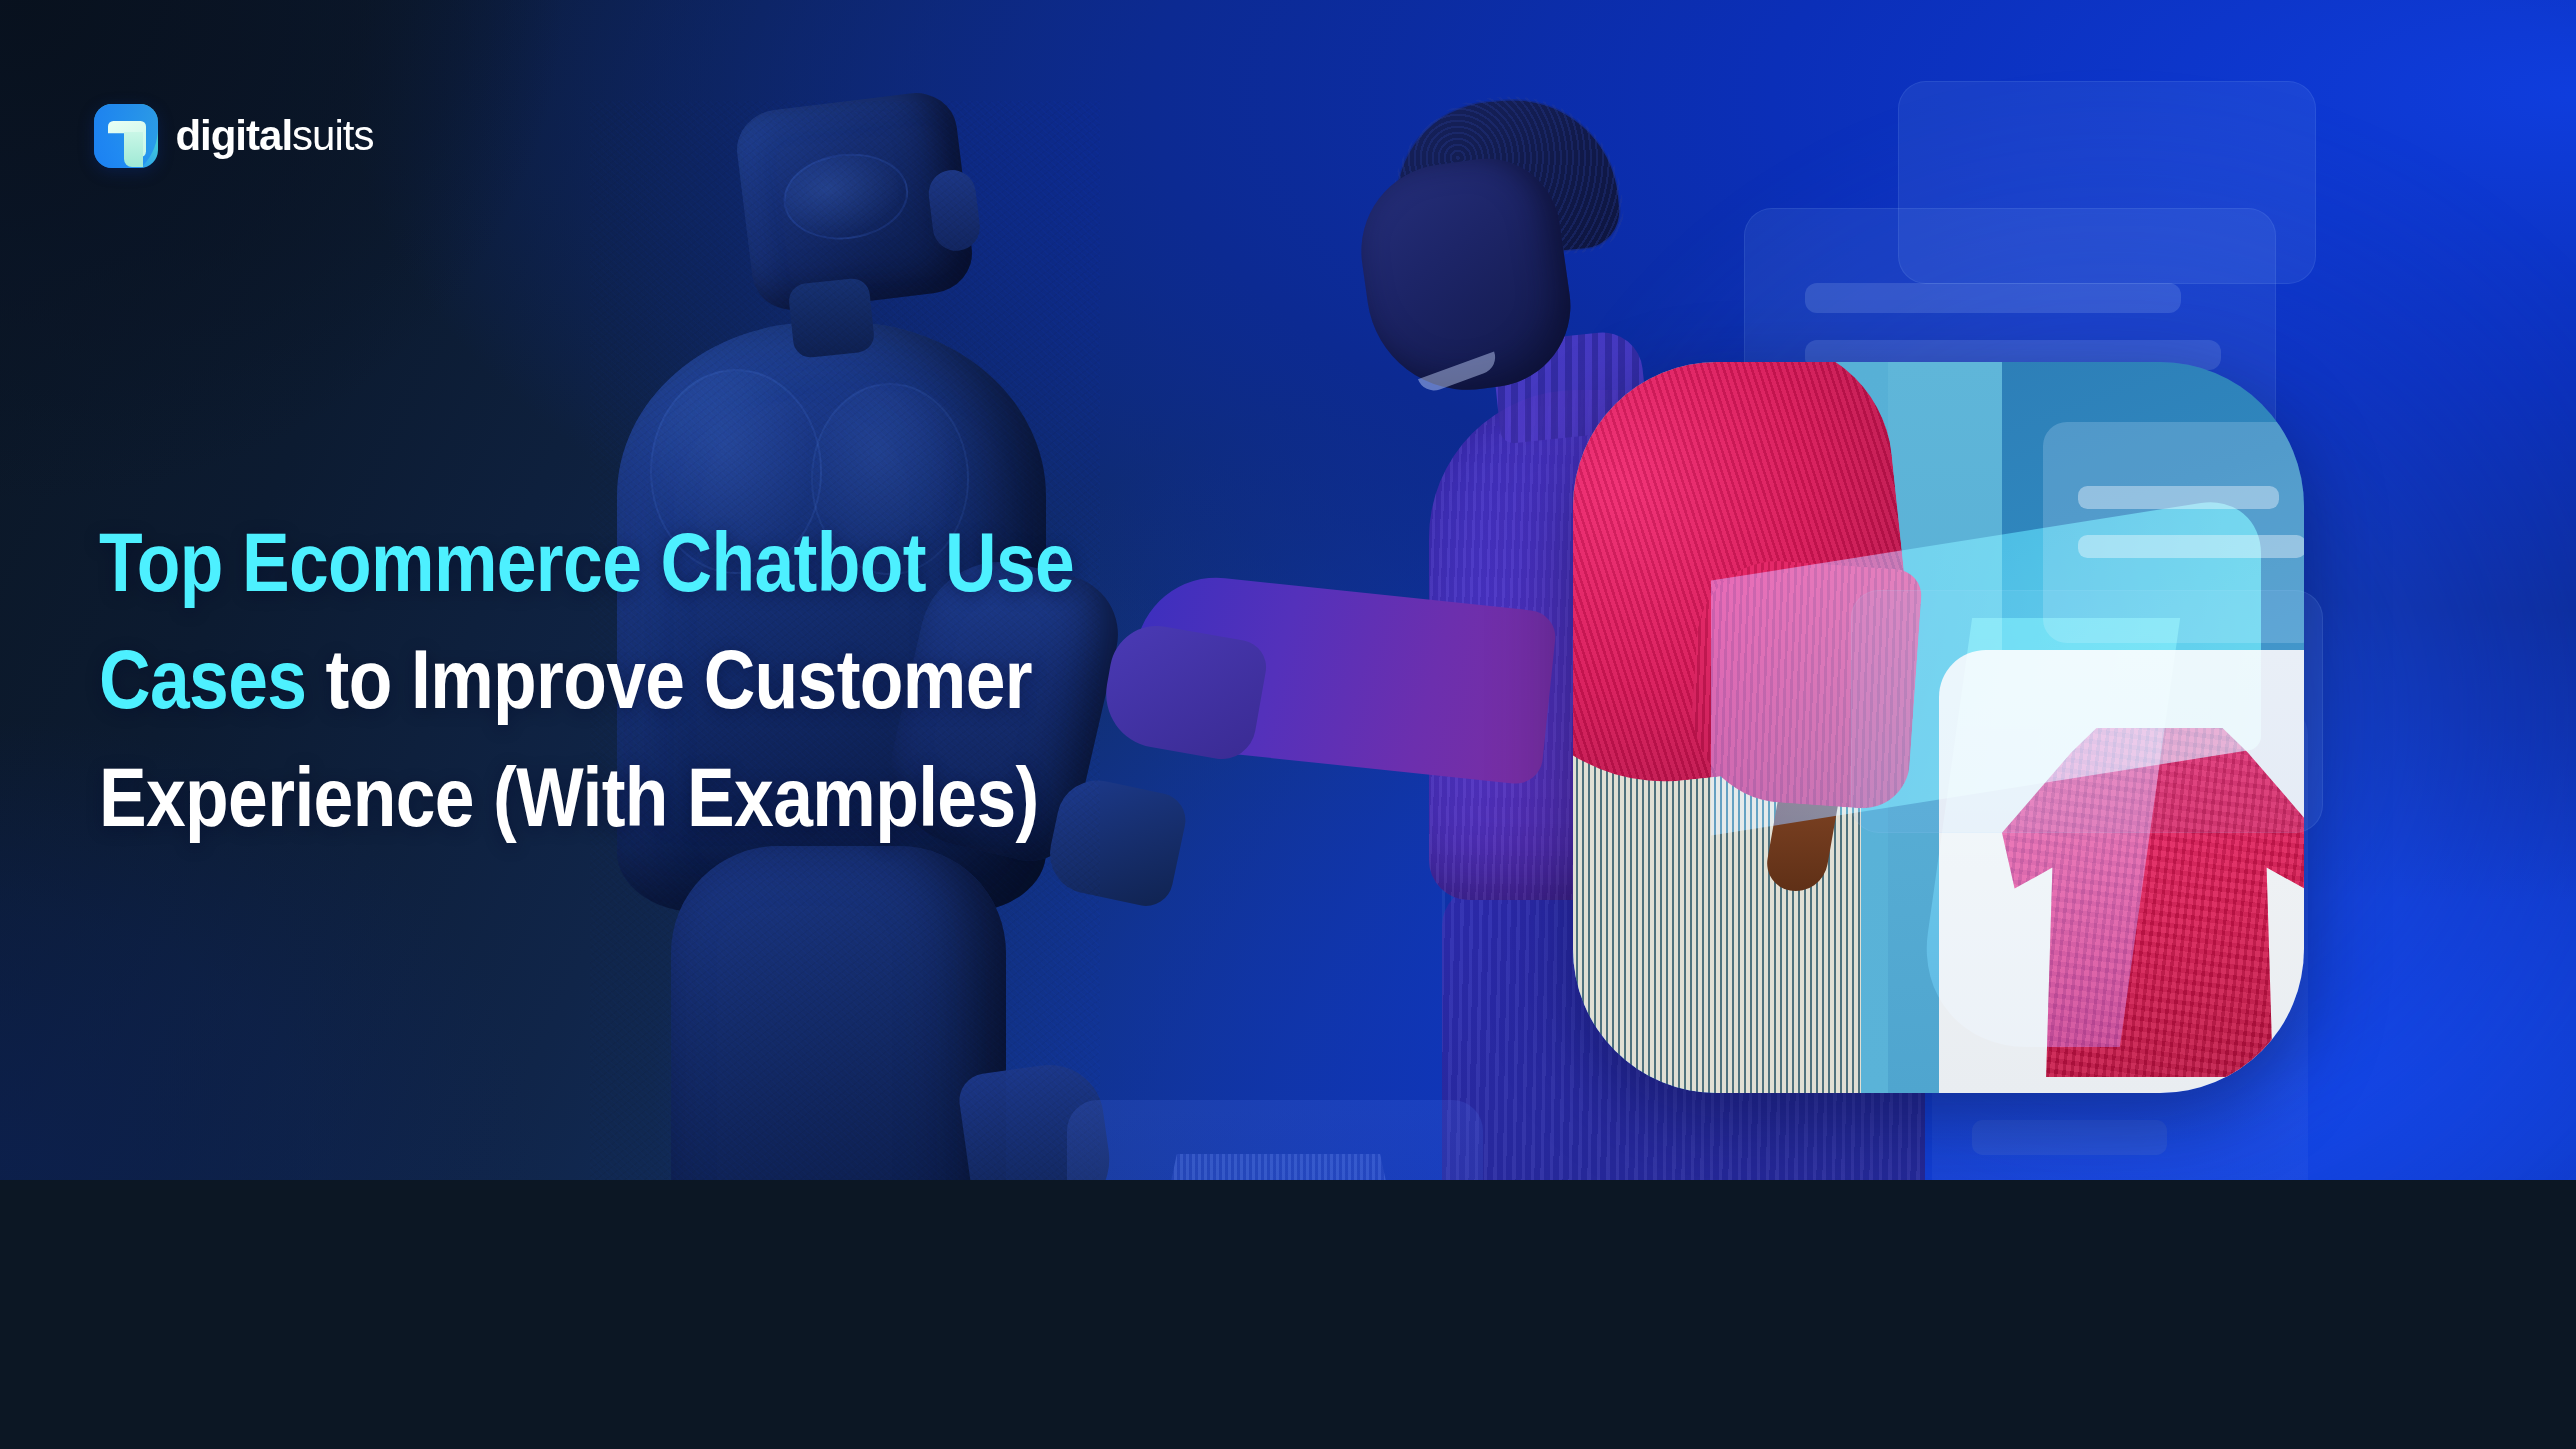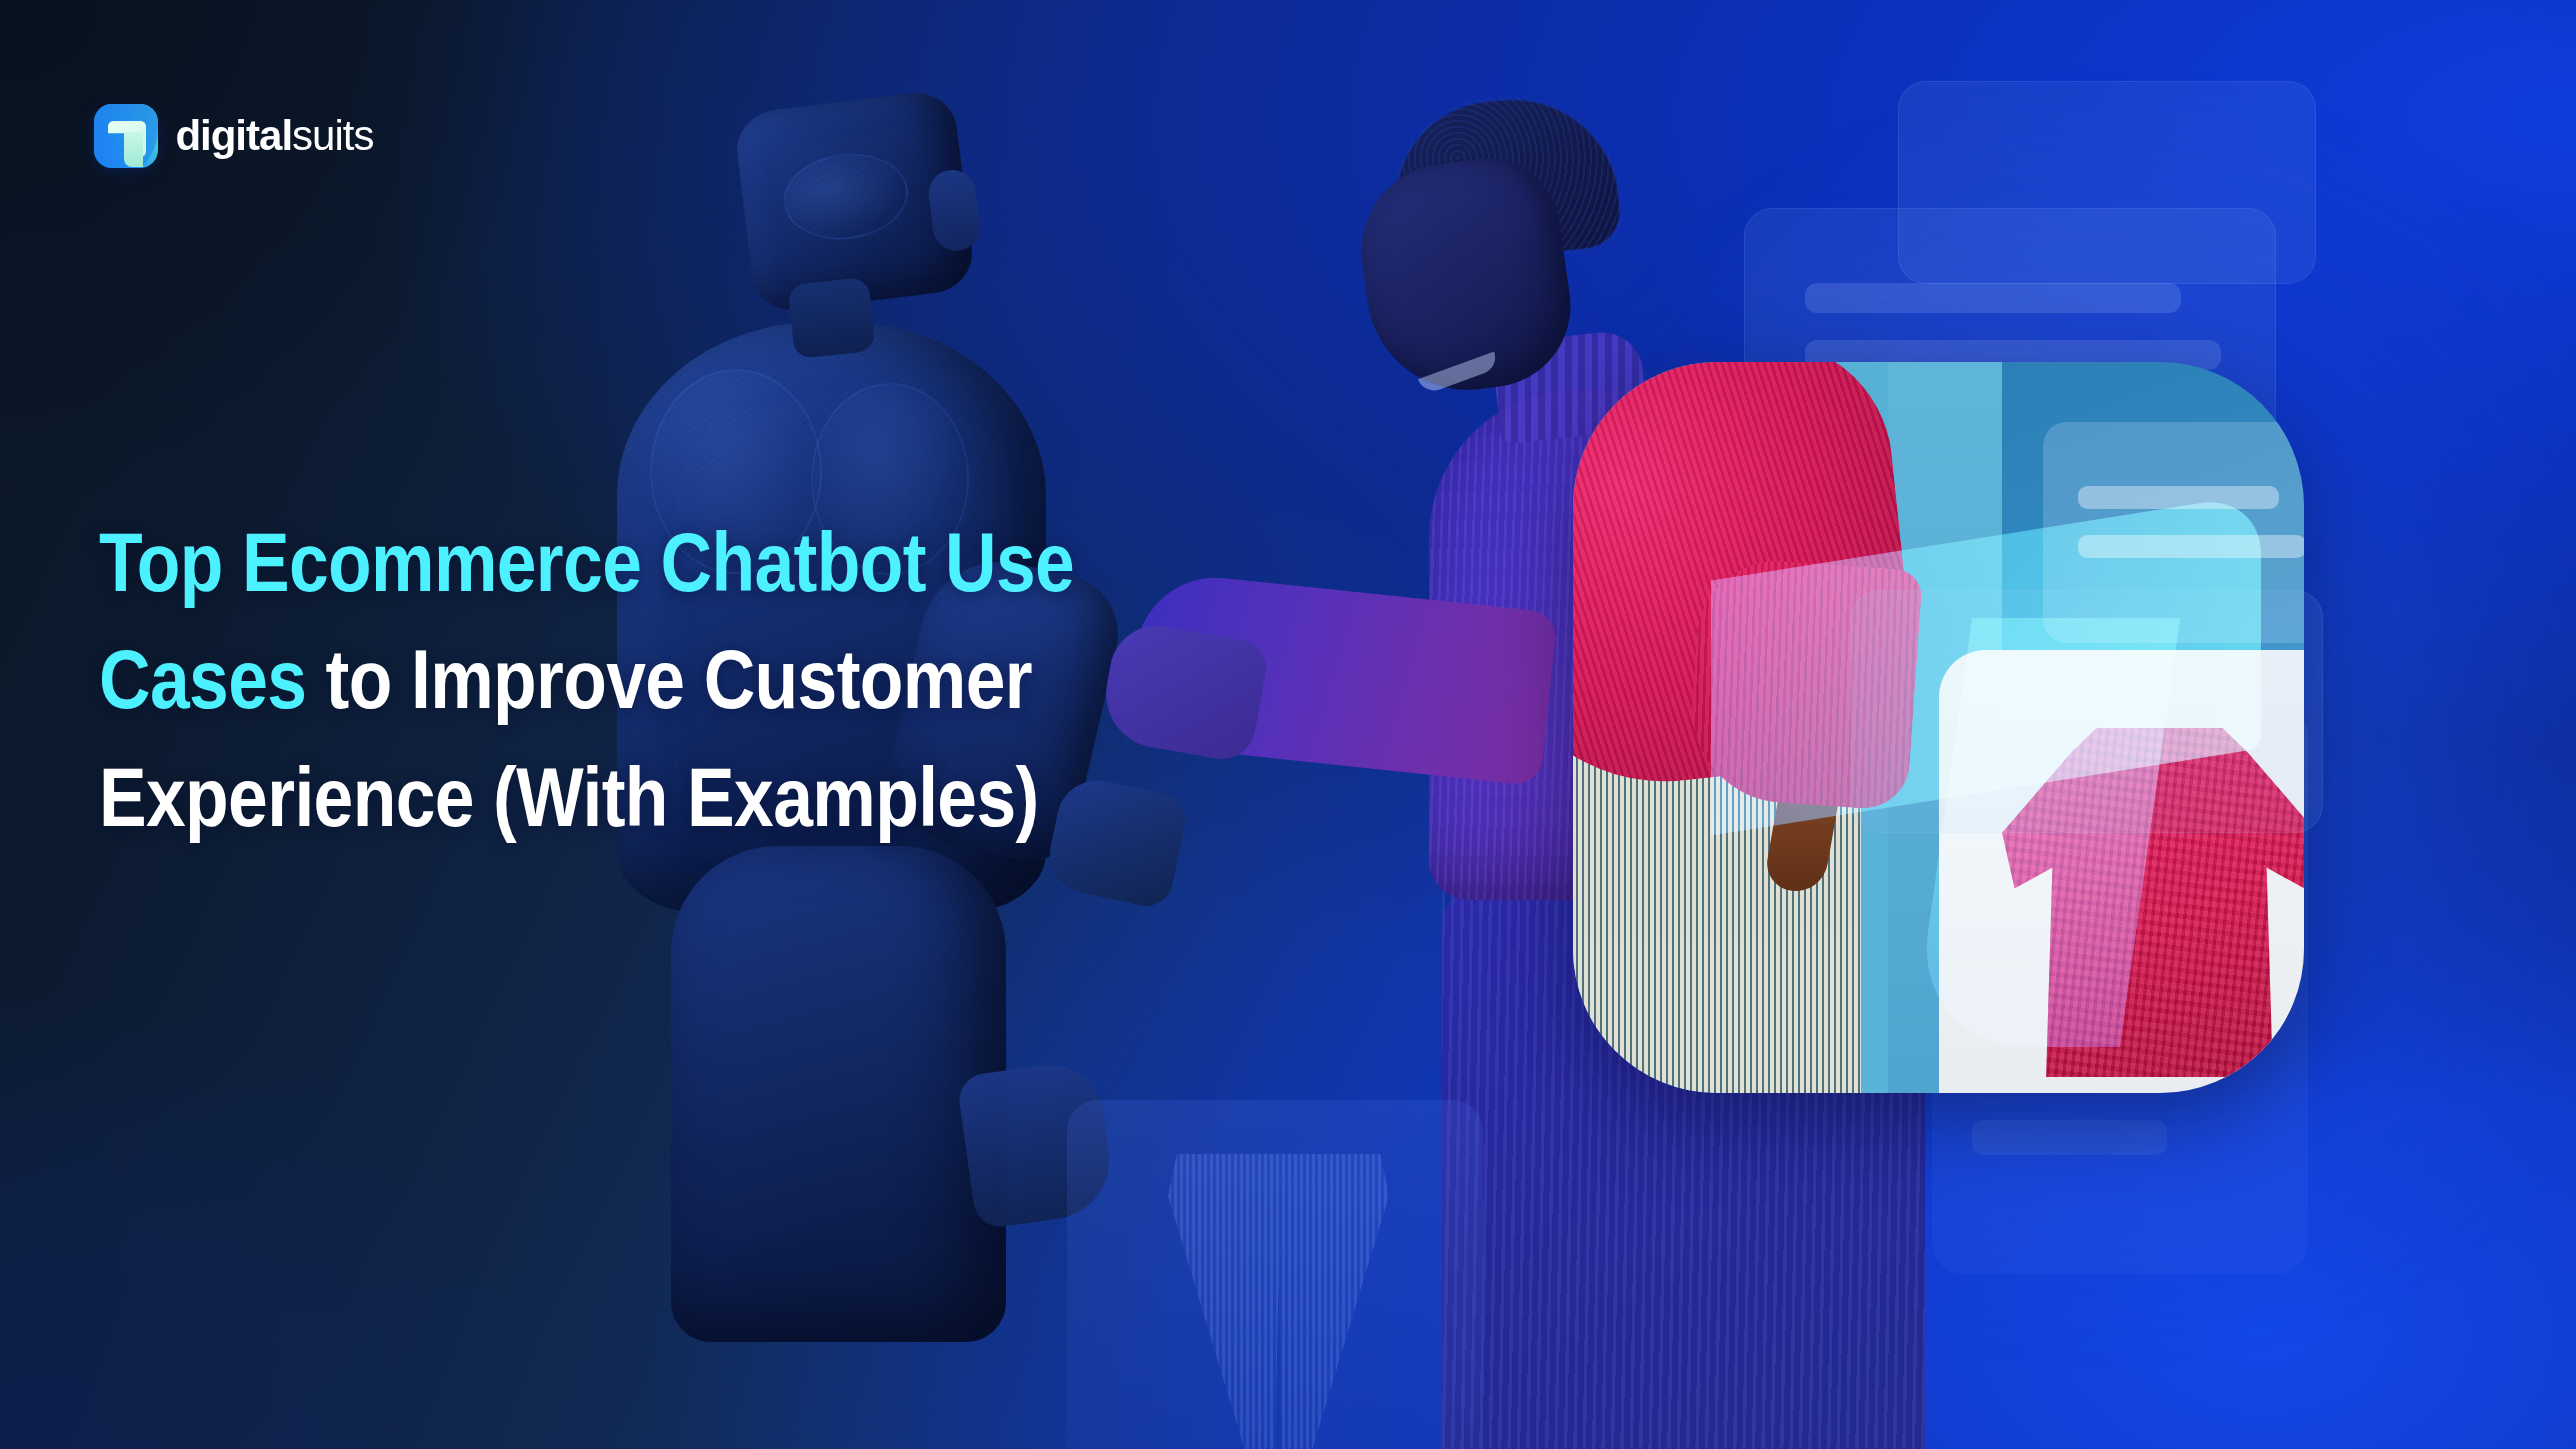--- a/index.html
+++ b/index.html
@@ -1,21 +1,21 @@
 <!DOCTYPE html>
 <html style="font-size:10.7px"><head>
 <meta charset="utf-8">
 <style>
   html,body{margin:0;padding:0;}
   body{
     width:2576px;height:1449px;overflow:hidden;
     font-family:"Liberation Sans","DejaVu Sans",sans-serif;
     background:#0c1724;
   }
-  #stage{position:relative;width:2576px;height:1449px;overflow:hidden;}
+  #stage{position:relative;width:2576px;height:1180px;overflow:hidden;}
 
   
   .bg-base{
     position:absolute;inset:0;
     background:
       radial-gradient(120% 95% at 100% 8%, #0f3ddd 0%, #0b2fb8 26%, #0c2a92 46%, rgba(11,34,110,0) 72%),
       radial-gradient(95% 110% at 88% 92%, #1347e8 0%, #0f35bb 30%, rgba(13,40,140,0) 66%),
       linear-gradient(115deg, #0b1623 0%, #0c1b31 16%, #102549 33%, #123064 48%, #14388c 62%, #123ab4 76%, #0d37c9 90%, #0a2fc6 100%);
   }
   .bg-darkcorner{

